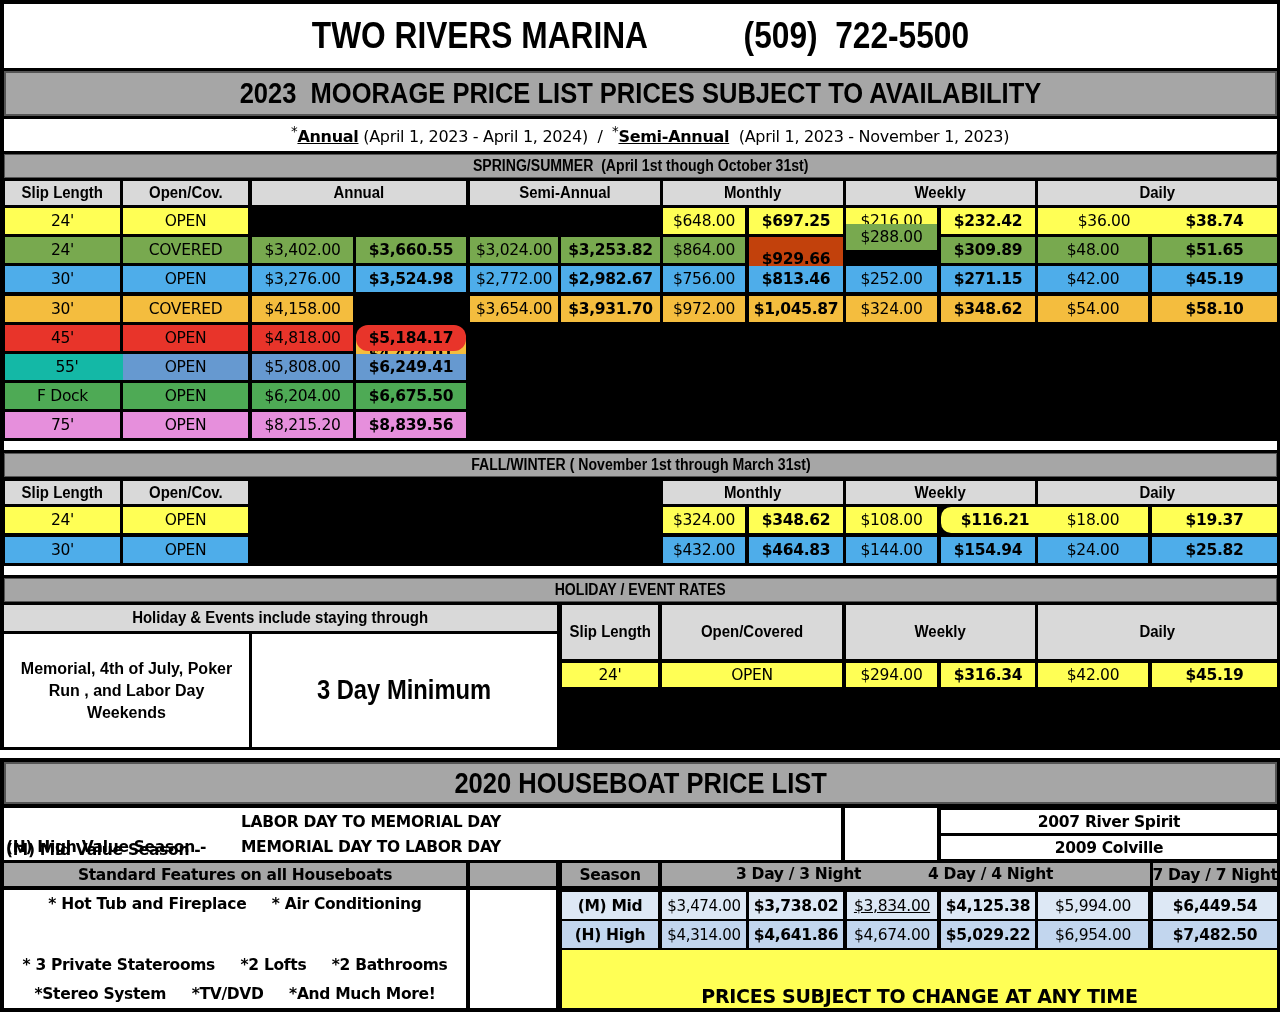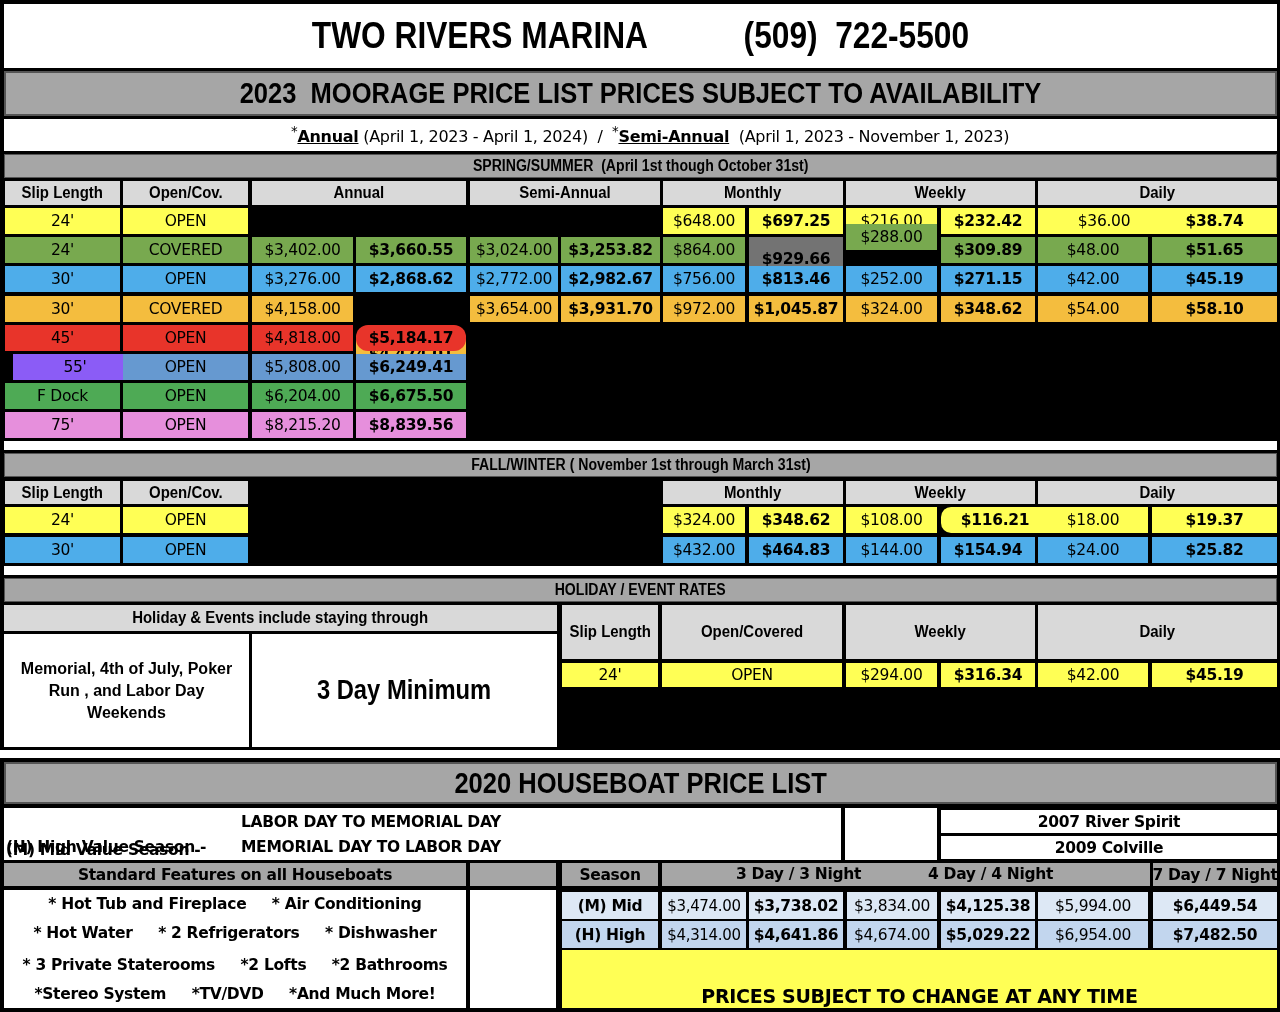--- a/index.html
+++ b/index.html
@@ -98,21 +98,21 @@
     </div>
     <div class="abs cal" style="left: 470px; top: 237.2px; width: 88px; height: 26px; background: rgb(120, 169, 79);">
       <span>$3,024.00</span>
     </div>
     <div class="abs cal b" style="left: 561px; top: 237.2px; width: 99px; height: 26px; background: rgb(120, 169, 79);">
       <span>$3,253.82</span>
     </div>
     <div class="abs cal" style="left: 663px; top: 237.2px; width: 82px; height: 26px; background: rgb(120, 169, 79);">
       <span>$864.00</span>
     </div>
-    <div class="abs cal b" style="left: 749px; top: 237.2px; width: 94px; height: 43px; background: #737373;">
+    <div class="abs cal b" style="left: 749px; top: 237.2px; width: 94px; height: 43px; background: #c2410c;">
       <span>$929.66</span>
     </div>
     <div class="abs cal" style="left: 846px; top: 224px; width: 91px; height: 26px; background: rgb(120, 169, 79);">
       <span>$288.00</span>
     </div>
     <div class="abs cal b" style="left: 941px; top: 237.2px; width: 94px; height: 26px; background: rgb(120, 169, 79);">
       <span>$309.89</span>
     </div>
     <div class="abs cal" style="left: 1038px; top: 237.2px; width: 110px; height: 26px; background: rgb(120, 169, 79);">
       <span>$48.00</span>
@@ -123,21 +123,21 @@
     <div class="abs cal" style="left: 5px; top: 266.4px; width: 115px; height: 26px; background: rgb(78, 173, 234);">
       <span>30'</span>
     </div>
     <div class="abs cal" style="left: 123px; top: 266.4px; width: 125px; height: 26px; background: rgb(78, 173, 234);">
       <span>OPEN</span>
     </div>
     <div class="abs cal" style="left: 252px; top: 266.4px; width: 101px; height: 26px; background: rgb(78, 173, 234);">
       <span>$3,276.00</span>
     </div>
     <div class="abs cal b" style="left: 356px; top: 266.4px; width: 110px; height: 26px; background: rgb(78, 173, 234);">
-      <span>$2,868.62</span>
+      <span>$3,524.98</span>
     </div>
     <div class="abs cal" style="left: 470px; top: 266.4px; width: 88px; height: 26px; background: rgb(78, 173, 234);">
       <span>$2,772.00</span>
     </div>
     <div class="abs cal b" style="left: 561px; top: 266.4px; width: 99px; height: 26px; background: rgb(78, 173, 234);">
       <span>$2,982.67</span>
     </div>
     <div class="abs cal" style="left: 663px; top: 266.4px; width: 82px; height: 26px; background: rgb(78, 173, 234);">
       <span>$756.00</span>
     </div>
@@ -197,21 +197,21 @@
     </div>
     <div class="abs cal" style="left: 123px; top: 324.8px; width: 125px; height: 26px; background: rgb(232, 52, 42);">
       <span>OPEN</span>
     </div>
     <div class="abs cal" style="left: 252px; top: 324.8px; width: 101px; height: 26px; background: rgb(232, 52, 42);">
       <span>$4,818.00</span>
     </div>
     <div class="abs cal b" style="left: 356px; top: 324.8px; width: 110px; height: 26px; background: rgb(232, 52, 42); border-radius: 12px;">
       <span>$5,184.17</span>
     </div>
-    <div class="abs cal" style="left: 13px; top: 354px; width: 124px; height: 26px; background: #8b5cf6;">
+    <div class="abs cal" style="left: 5px; top: 354px; width: 124px; height: 26px; background: #14b8a6;">
       <span>55'</span>
     </div>
     <div class="abs cal" style="left: 123px; top: 354px; width: 125px; height: 26px; background: rgb(102, 153, 208);">
       <span>OPEN</span>
     </div>
     <div class="abs cal" style="left: 252px; top: 354px; width: 101px; height: 26px; background: rgb(102, 153, 208);">
       <span>$5,808.00</span>
     </div>
     <div class="abs cal b" style="left: 356px; top: 354px; width: 110px; height: 26px; background: rgb(102, 153, 208);">
       <span>$6,249.41</span>
@@ -389,37 +389,36 @@
 <div class="grey" style="position:absolute;left:662px;top:863px;width:488px;height:23px;">
   <span class="cal b" style="position:absolute;left:74px;top:2px;">3 Day / 3 Night</span>
   <span class="cal b" style="position:absolute;left:266px;top:2px;">4 Day / 4 Night</span>
 </div>
 <div class="abs grey cal b" style="left:1153px;top:863px;width:124px;height:23px;">
     <span>7 Day / 7 Night</span>
   </div>
 
 <div class="white" style="position:absolute;left:4px;top:890px;width:462px;height:118px;">
   <div class="cal b" style="position:absolute;left:0;top:5px;width:100%;text-align:center;white-space:pre;font-size:15.5px;">* Hot Tub and Fireplace     * Air Conditioning</div>
-  <div class="cal b" style="position:absolute;left:0;top:34px;width:100%;text-align:center;white-space:pre;font-size:15.5px;">* Hot Water     * 2 Refrigerators     * Dishwasher</div>
   <div class="cal b" style="position:absolute;left:0;top:66px;width:100%;text-align:center;white-space:pre;font-size:15.5px;">* 3 Private Staterooms     *2 Lofts     *2 Bathrooms</div>
   <div class="cal b" style="position:absolute;left:0;top:95px;width:100%;text-align:center;white-space:pre;font-size:15.5px;">*Stereo System     *TV/DVD     *And Much More!</div>
 </div>
 <div class="white" style="position:absolute;left:470px;top:890px;width:86px;height:118px;"></div>
 
 <div id="hb-rows">
     <div class="abs cal b" style="left: 562px; top: 892px; width: 96px; height: 27px; background: rgb(221, 232, 245);">
       <span>(M) Mid</span>
     </div>
     <div class="abs cal" style="left: 662px; top: 892px; width: 84px; height: 27px; background: rgb(221, 232, 245); font-size: 15px;">
       <span>$3,474.00</span>
     </div>
     <div class="abs cal b" style="left: 749px; top: 892px; width: 94px; height: 27px; background: rgb(221, 232, 245);">
       <span>$3,738.02</span>
     </div>
-    <div class="abs cal" style="left: 847px; top: 892px; width: 90px; height: 27px; background: rgb(221, 232, 245);">
+    <div class="abs cal" style="left: 847px; top: 892px; width: 90px; height: 27px; background: rgb(221, 232, 245); text-decoration: underline;">
       <span>$3,834.00</span>
     </div>
     <div class="abs cal b" style="left: 941px; top: 892px; width: 94px; height: 27px; background: rgb(221, 232, 245);">
       <span>$4,125.38</span>
     </div>
     <div class="abs cal" style="left: 1038px; top: 892px; width: 110px; height: 27px; background: rgb(221, 232, 245);">
       <span>$5,994.00</span>
     </div>
     <div class="abs cal b" style="left: 1153px; top: 892px; width: 124px; height: 27px; background: rgb(221, 232, 245);">
       <span>$6,449.54</span>

